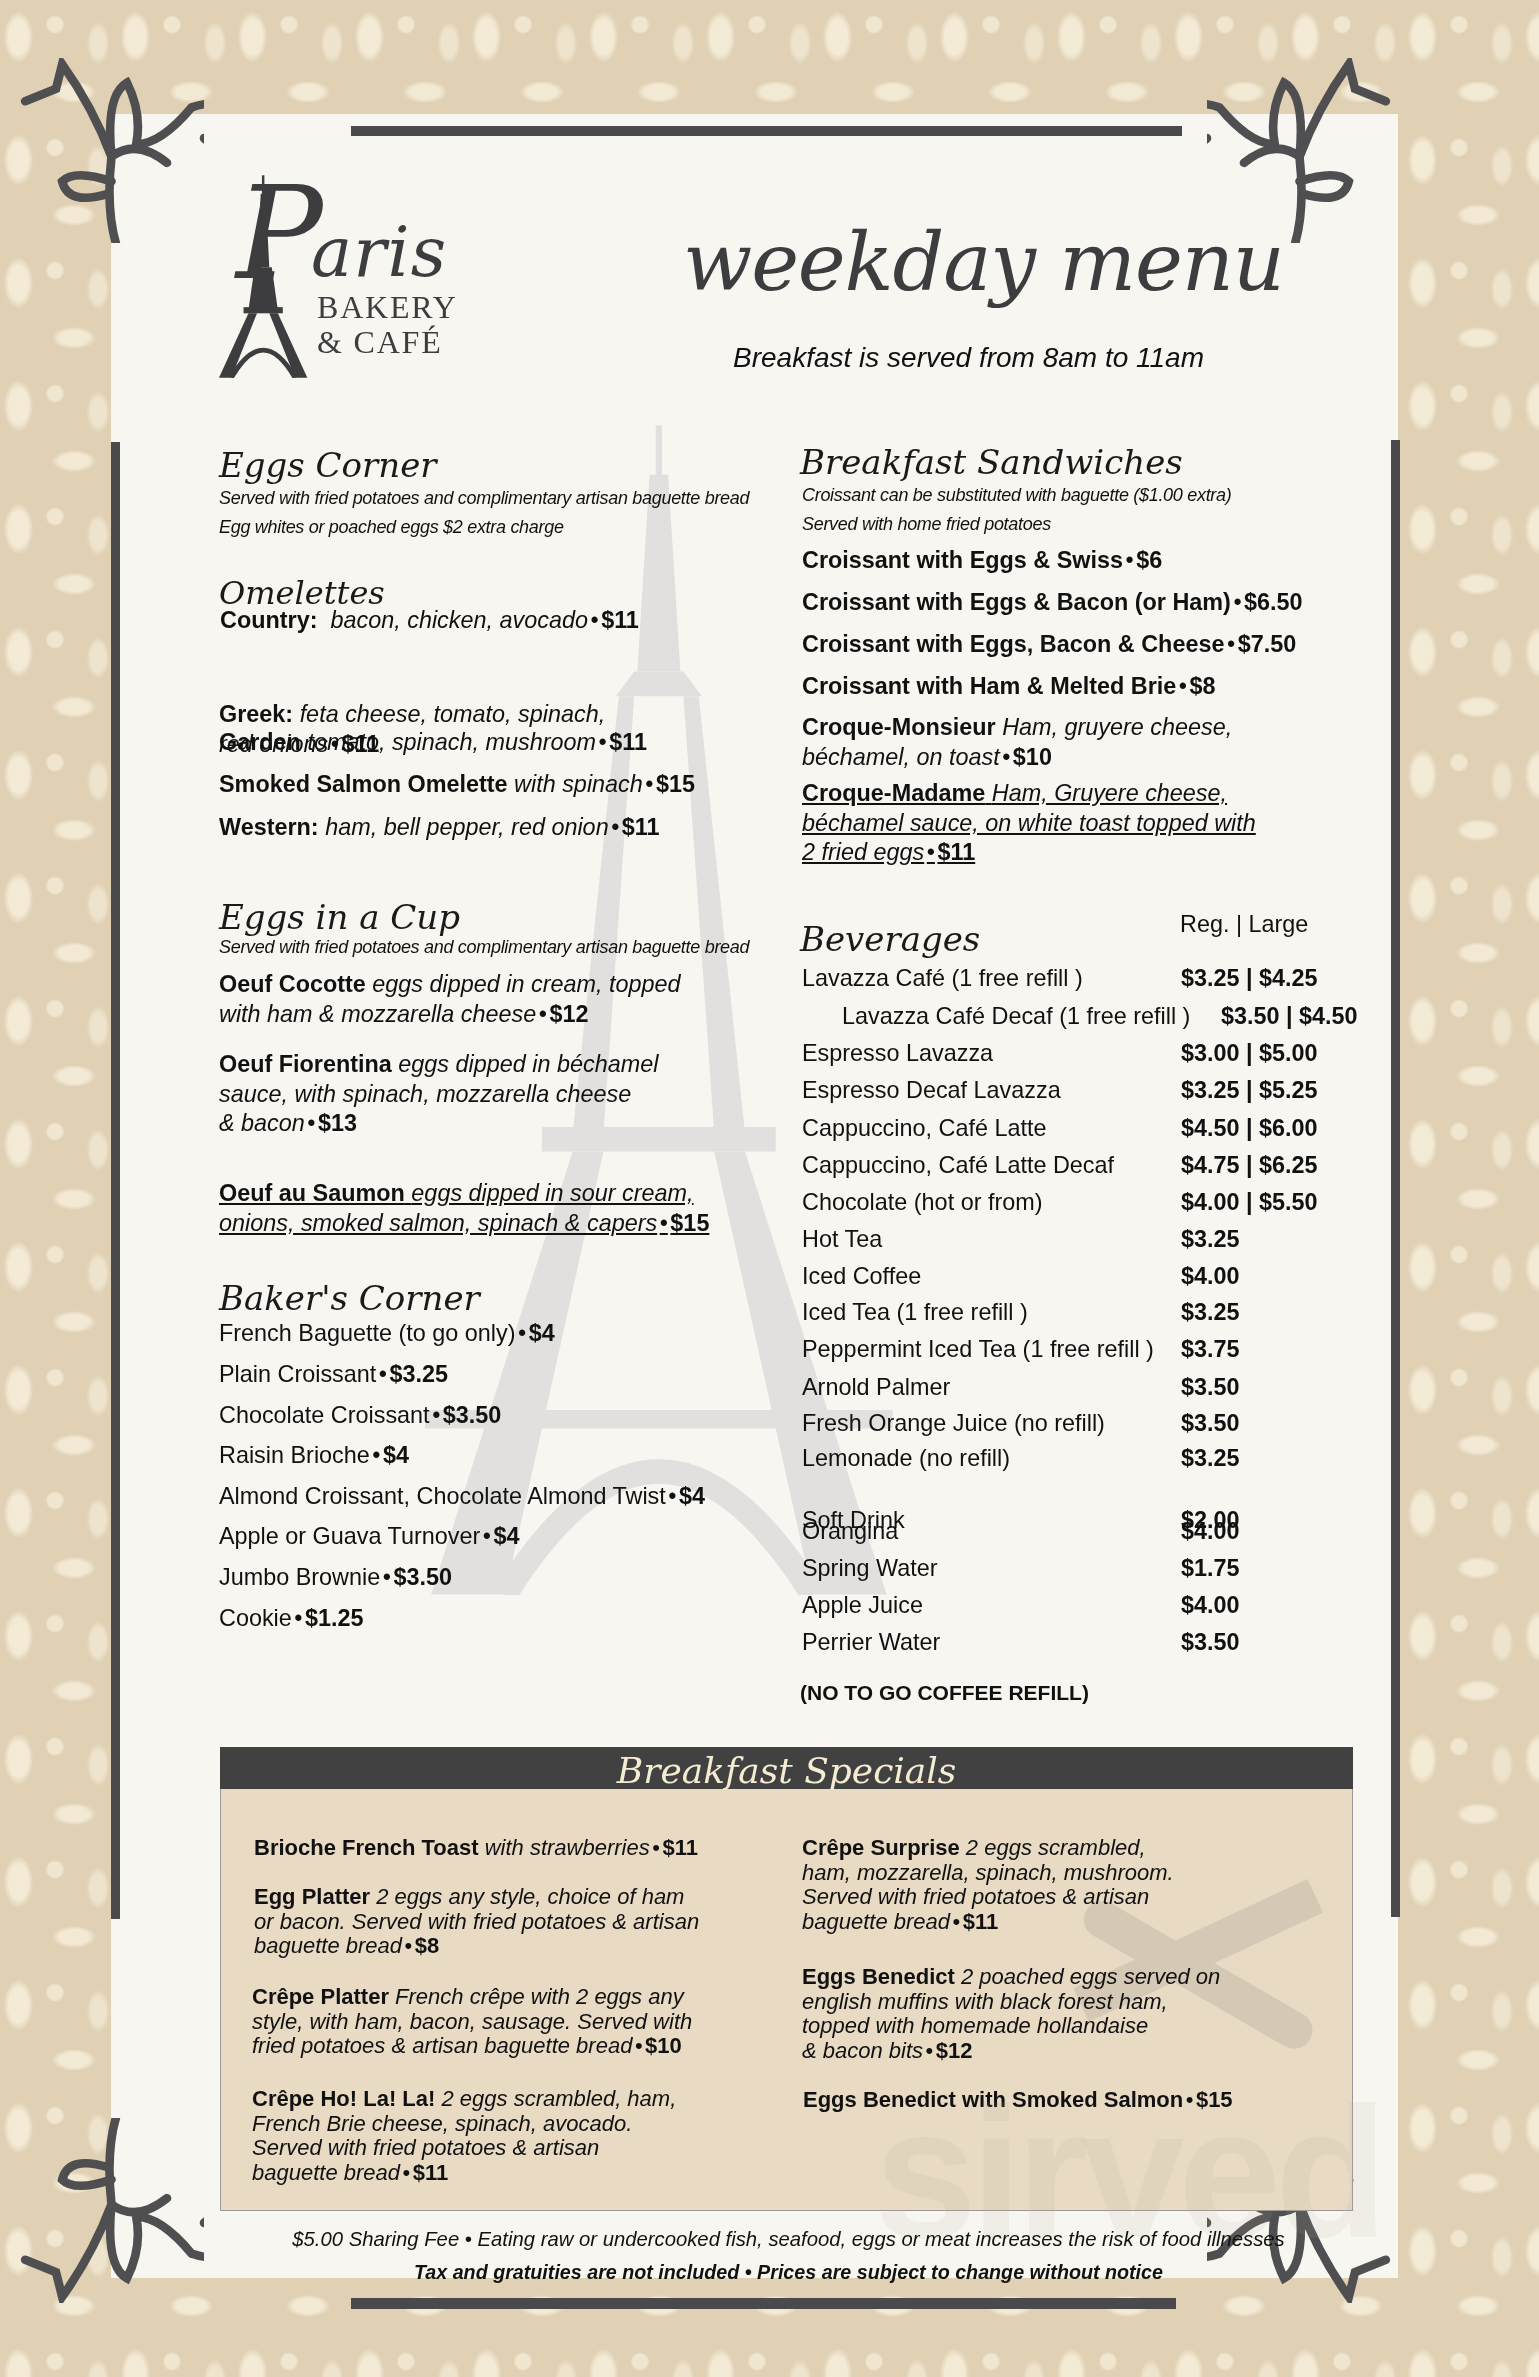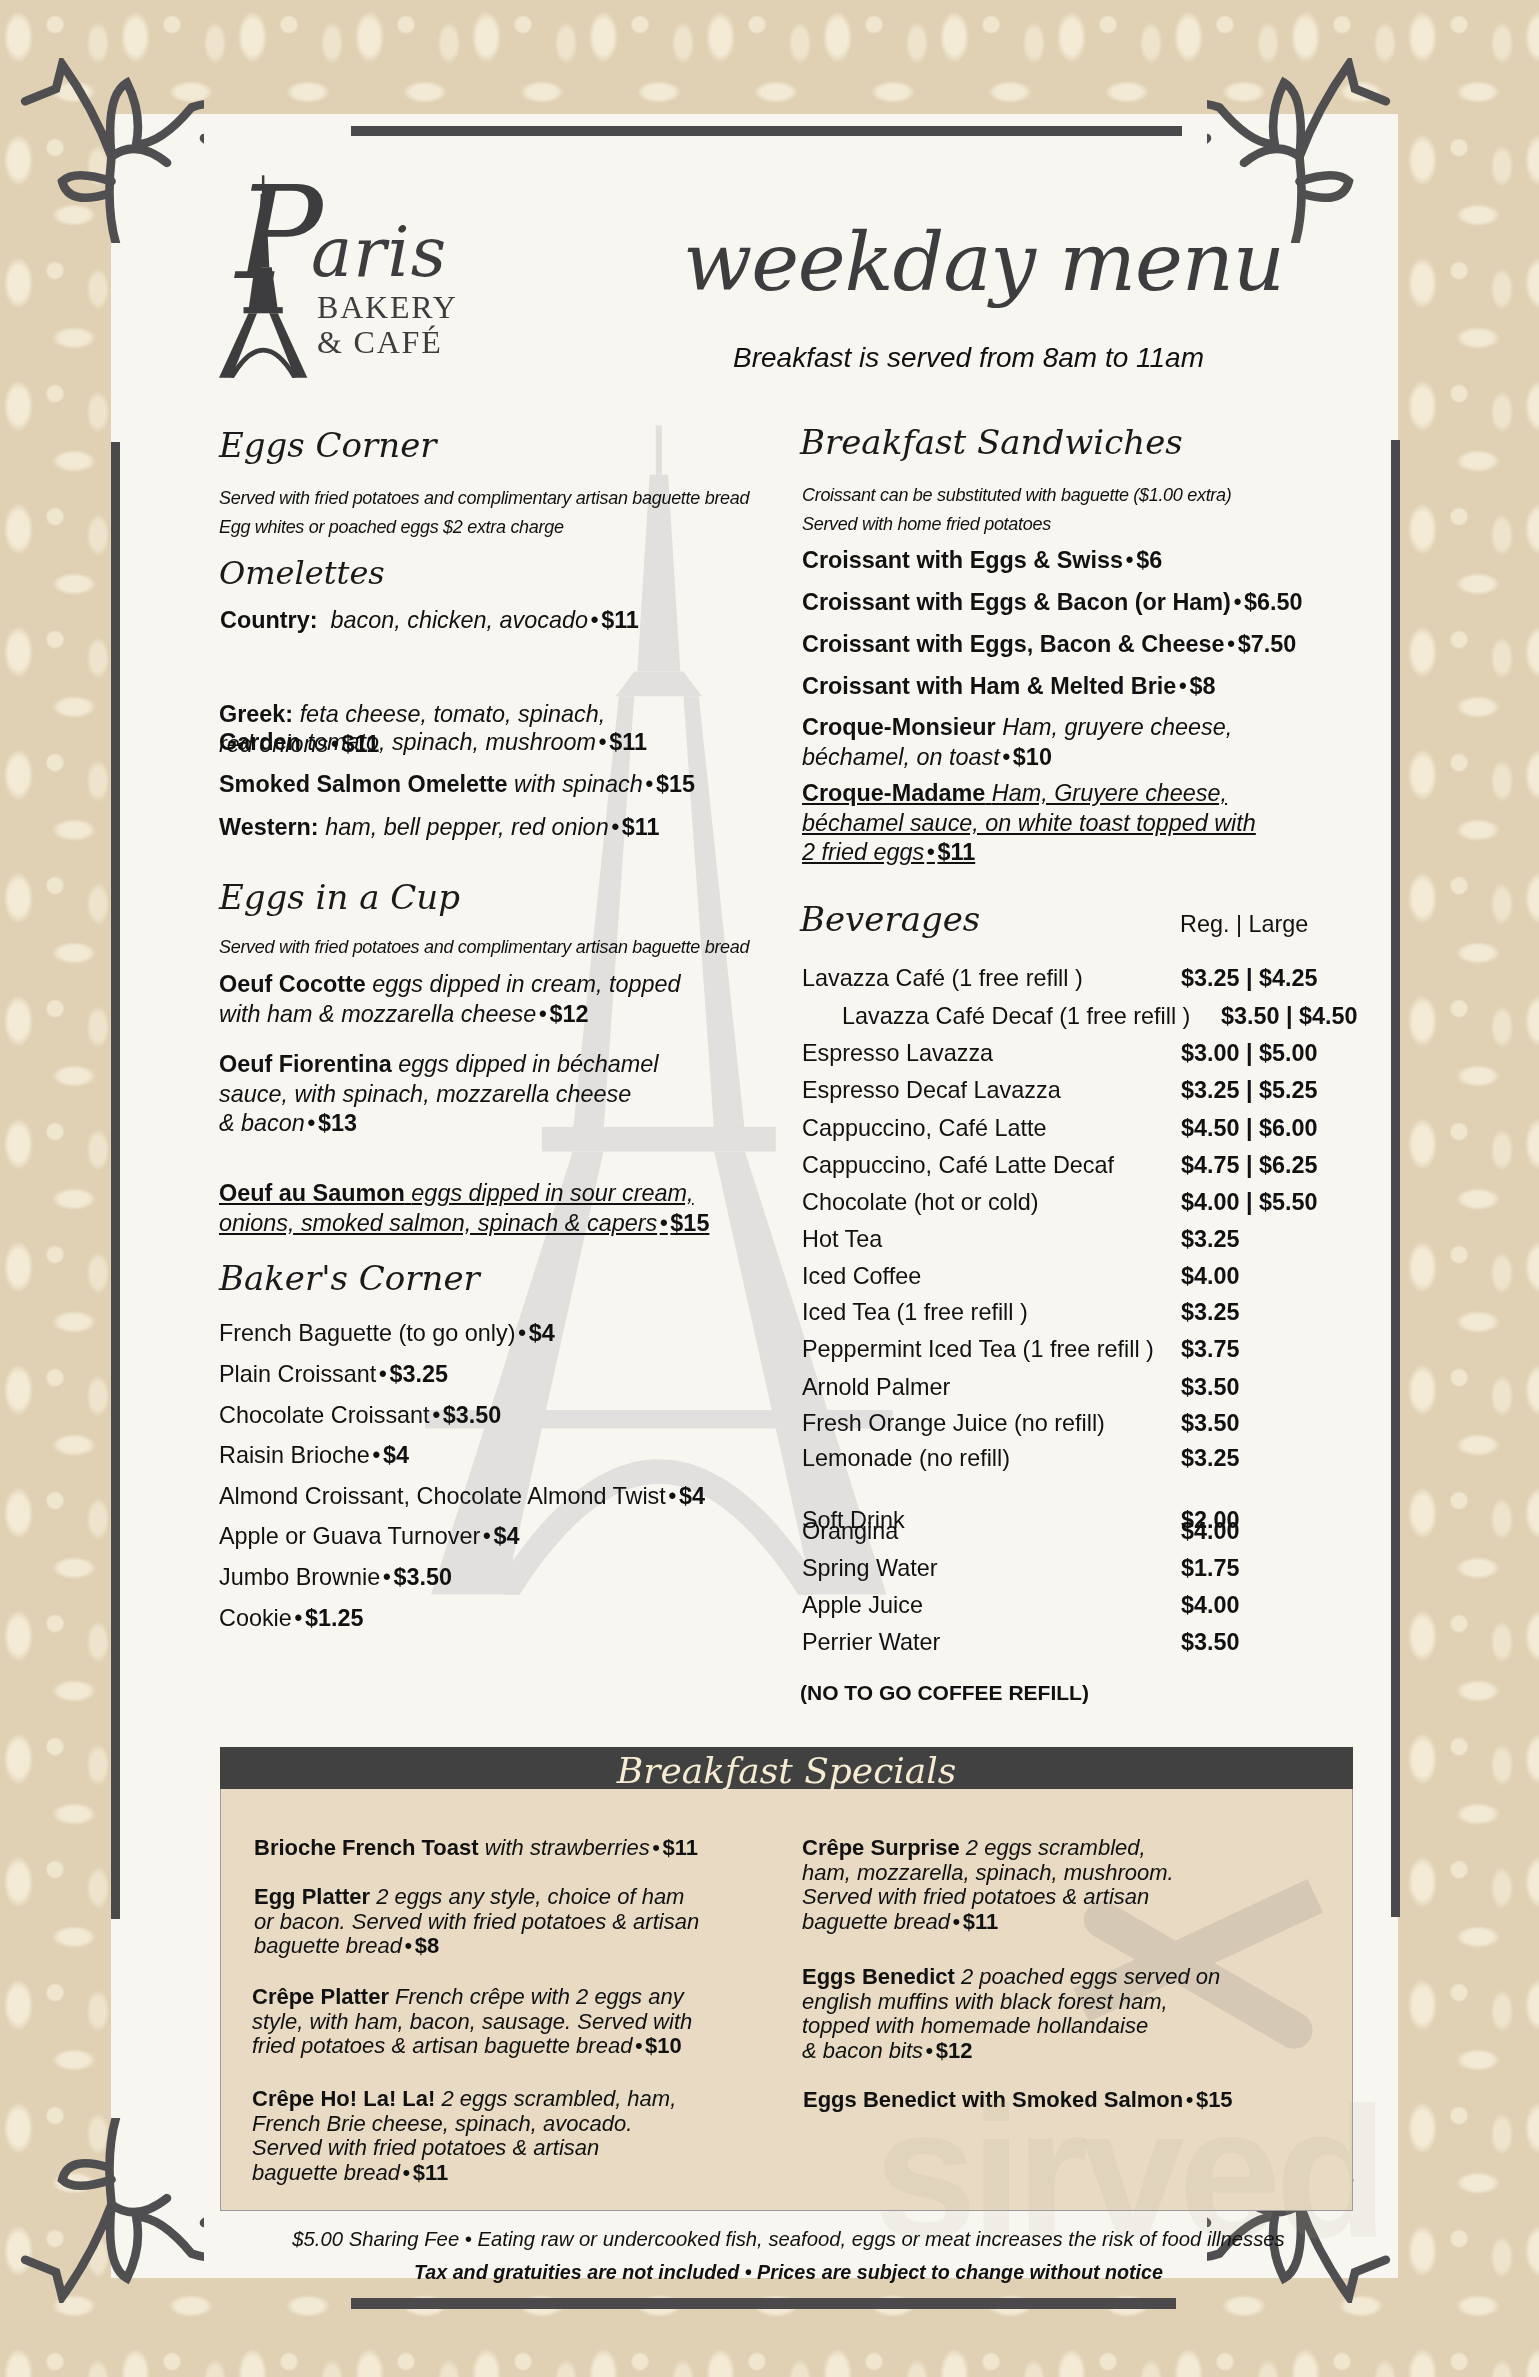--- a/index.html
+++ b/index.html
@@ -33,21 +33,21 @@
   .logo { position:absolute; left:219px; top:175px; width:283px; height:209px; }
   .logo-p { position:absolute; left:17px; top:-6.2px; font-family:"DejaVu Serif", serif; font-style:italic; font-size:129px; color:#3d3d3f; line-height:1; }
   .logo-aris { position:absolute; left:92px; top:43px; font-family:"DejaVu Serif", serif; font-style:italic; font-size:69px; color:#3d3d3f; line-height:1; letter-spacing:1.2px; }
   .logo-bakery { position:absolute; left:98px; top:116px; font-family:"Liberation Serif", serif; font-size:32px; color:#3d3d3f; letter-spacing:1.8px; line-height:1; }
   .logo-cafe { position:absolute; left:98px; top:151px; font-family:"Liberation Serif", serif; font-size:32px; color:#3d3d3f; letter-spacing:1.8px; line-height:1; }
 
   .title { position:absolute; left:683px; top:222px; font-family:"DejaVu Serif", serif; font-style:italic; font-size:81px; color:#3d3d3f; letter-spacing:-1.2px; line-height:1; }
   .subtitle { position:absolute; left:733px; top:342px; font-size:28px; font-style:italic; color:#111; }
 
   .script { font-family:"DejaVu Serif", serif; font-style:italic; color:#1a1a1a; }
-  .sec-h { position:absolute; font-size:34px; line-height:1; }
+  .sec-h { position:absolute; font-size:34px; line-height:1;margin-top:20px; }
   .note { position:absolute; font-style:italic; font-size:18px; line-height:28px; letter-spacing:-0.3px; }
   .item { position:absolute; font-size:23.4px; line-height:29.5px; }
   .item b { font-weight:bold; }
   .item i { font-style:italic; }
   .dot { margin:0 2.5px; }
 
   .bev-row { position:absolute; left:802px; font-size:23.4px; width:554px; height:29.5px; line-height:29.5px; }
   .bev-name { position:absolute; left:0; }
   .bev-price { position:absolute; left:379px; font-weight:bold; }
 
@@ -210,21 +210,21 @@
   </div>
 <div class="bev-row" style="top:1114px;">
     <span class="bev-name">Cappuccino, Café Latte</span>
     <span class="bev-price">$4.50 | $6.00</span>
   </div>
 <div class="bev-row" style="top:1151px;">
     <span class="bev-name">Cappuccino, Café Latte Decaf</span>
     <span class="bev-price">$4.75 | $6.25</span>
   </div>
 <div class="bev-row" style="top:1188px;">
-    <span class="bev-name">Chocolate (hot or cold)</span>
+    <span class="bev-name">Chocolate (hot or from)</span>
     <span class="bev-price">$4.00 | $5.50</span>
   </div>
 <div class="bev-row" style="top:1225px;">
     <span class="bev-name">Hot Tea</span>
     <span class="bev-price">$3.25</span>
   </div>
 <div class="bev-row" style="top:1262px;">
     <span class="bev-name">Iced Coffee</span>
     <span class="bev-price">$4.00</span>
   </div>

